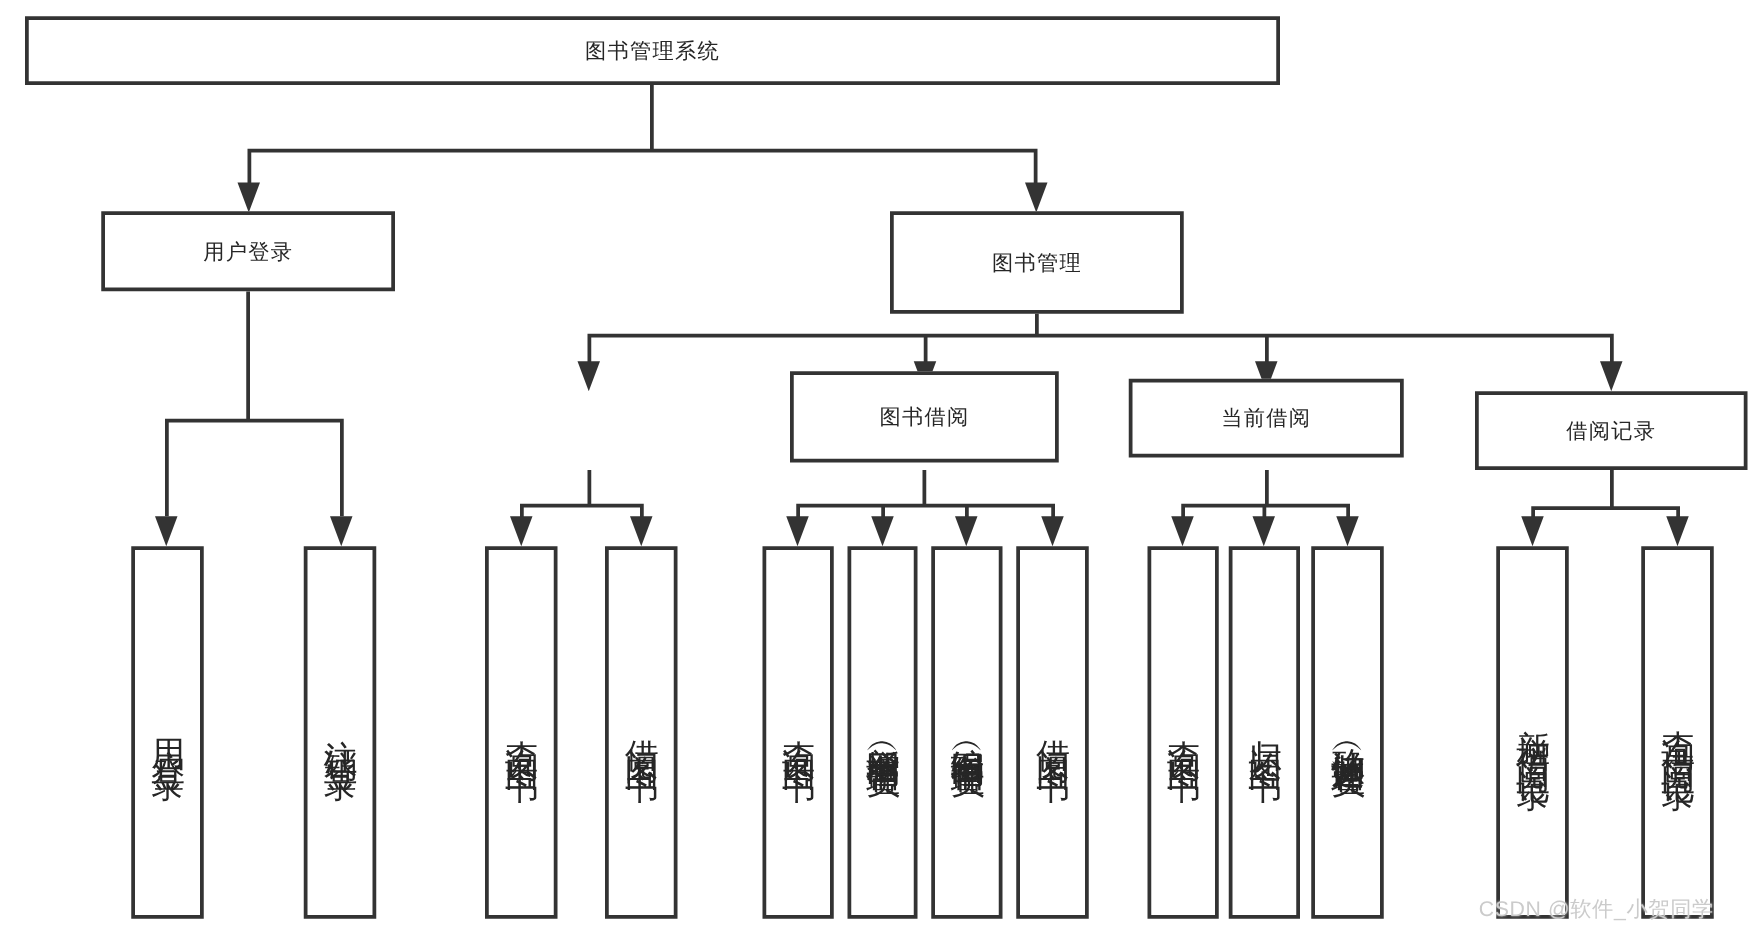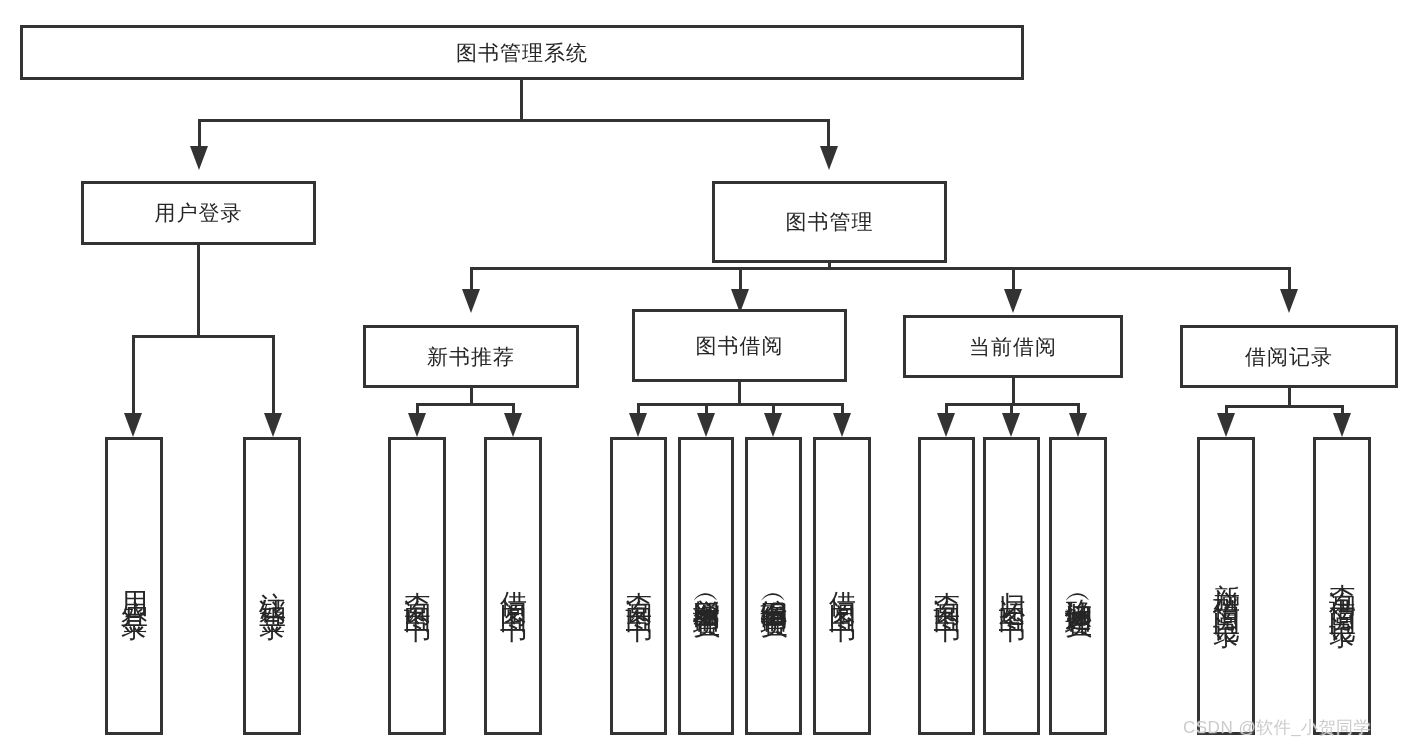--- a/index.html
+++ b/index.html
@@ -22,21 +22,21 @@
   .box {
     position: absolute;
     box-sizing: border-box;
     border: 3px solid #333333;
     background: #ffffff;
     display: flex;
     align-items: center;
     justify-content: center;
     color: #262626;
   }
-  .hbox { font-size: 21px; letter-spacing: 1px; margin-top: 12px; }
+  .hbox { font-size: 17px; letter-spacing: 1px; }
   .vbox {
     writing-mode: vertical-rl;
     text-orientation: mixed;
     font-size: 27px;
     letter-spacing: 8px;
     line-height: 1;
   }
   .vbox.tight { letter-spacing: 2px; }
   .watermark {
     position: absolute;
@@ -82,23 +82,20 @@
     <span>图书管理系统</span>
   </div>
 
   <div class="box hbox" style="left:81px;top:169px;width:235px;height:64px">
     <span>用户登录</span>
   </div>
   <div class="box hbox" style="left:712px;top:169px;width:235px;height:82px">
     <span>图书管理</span>
   </div>
 
-  <div class="box hbox" style="left:363px;top:313px;width:216px;height:63px">
-    <span>新书推荐</span>
-  </div>
   <div class="box hbox" style="left:632px;top:297px;width:215px;height:73px">
     <span>图书借阅</span>
   </div>
   <div class="box hbox" style="left:903px;top:303px;width:220px;height:63px">
     <span>当前借阅</span>
   </div>
   <div class="box hbox" style="left:1180px;top:313px;width:218px;height:63px">
     <span>借阅记录</span>
   </div>
 

